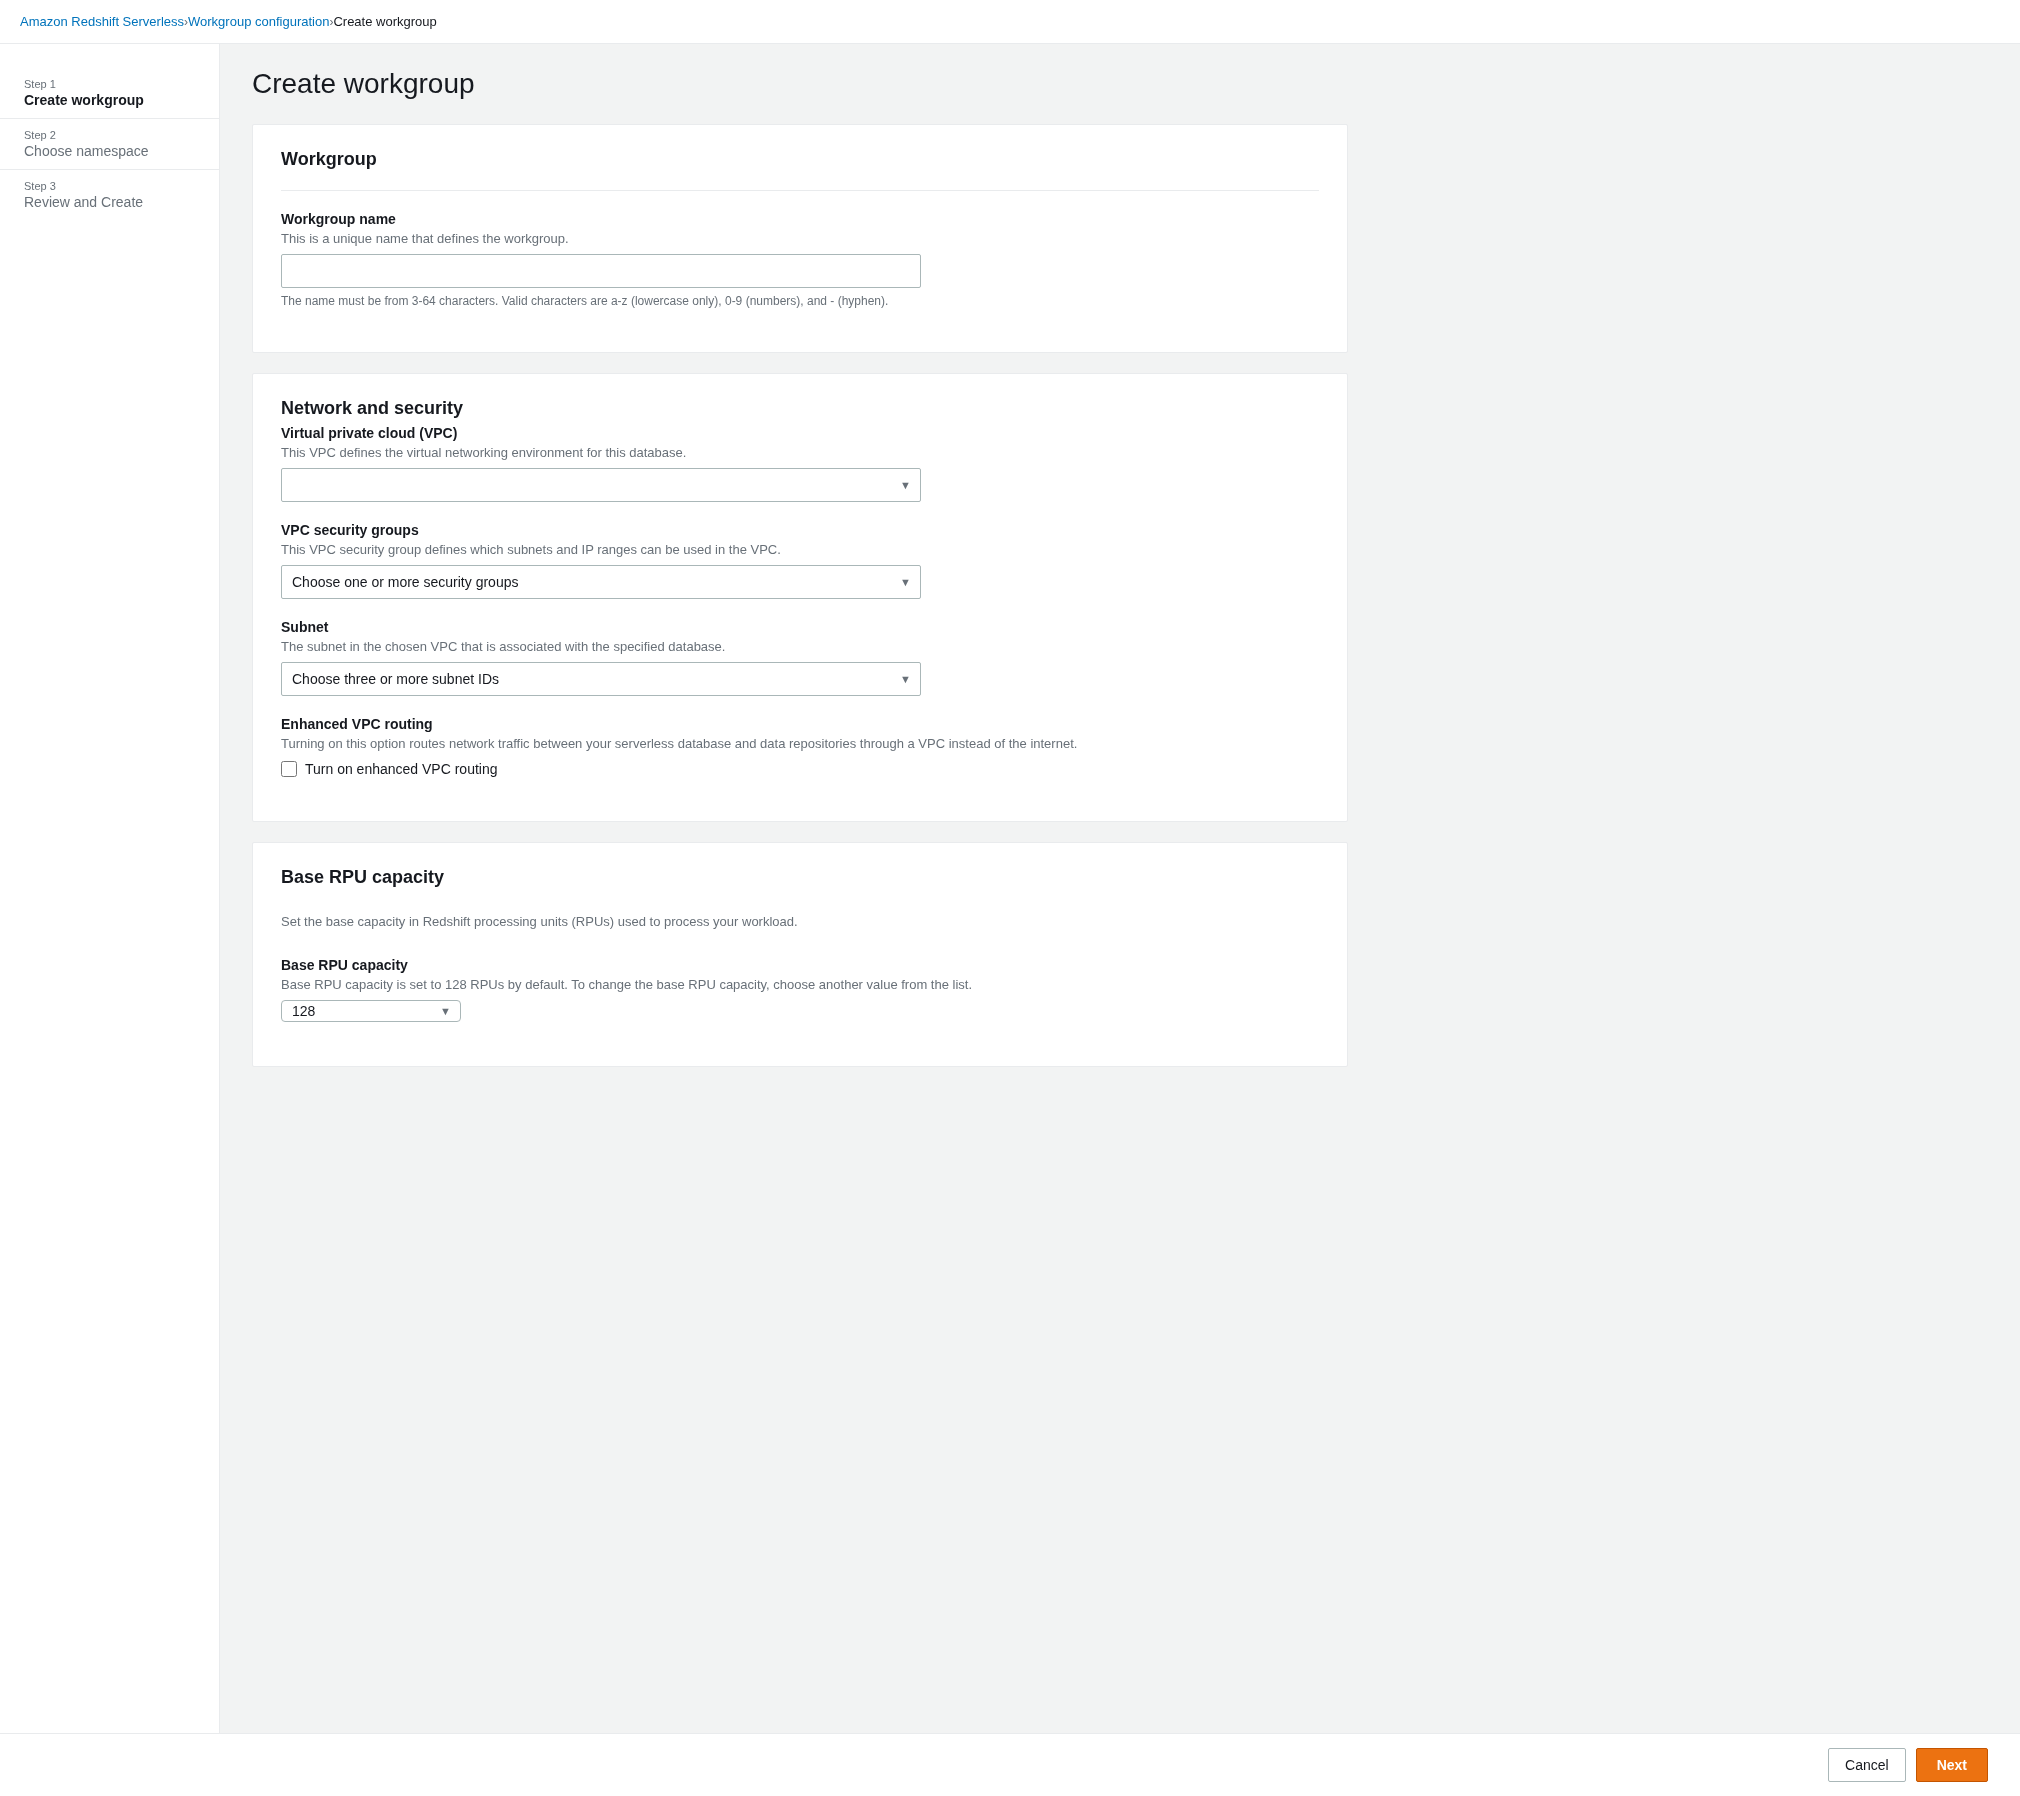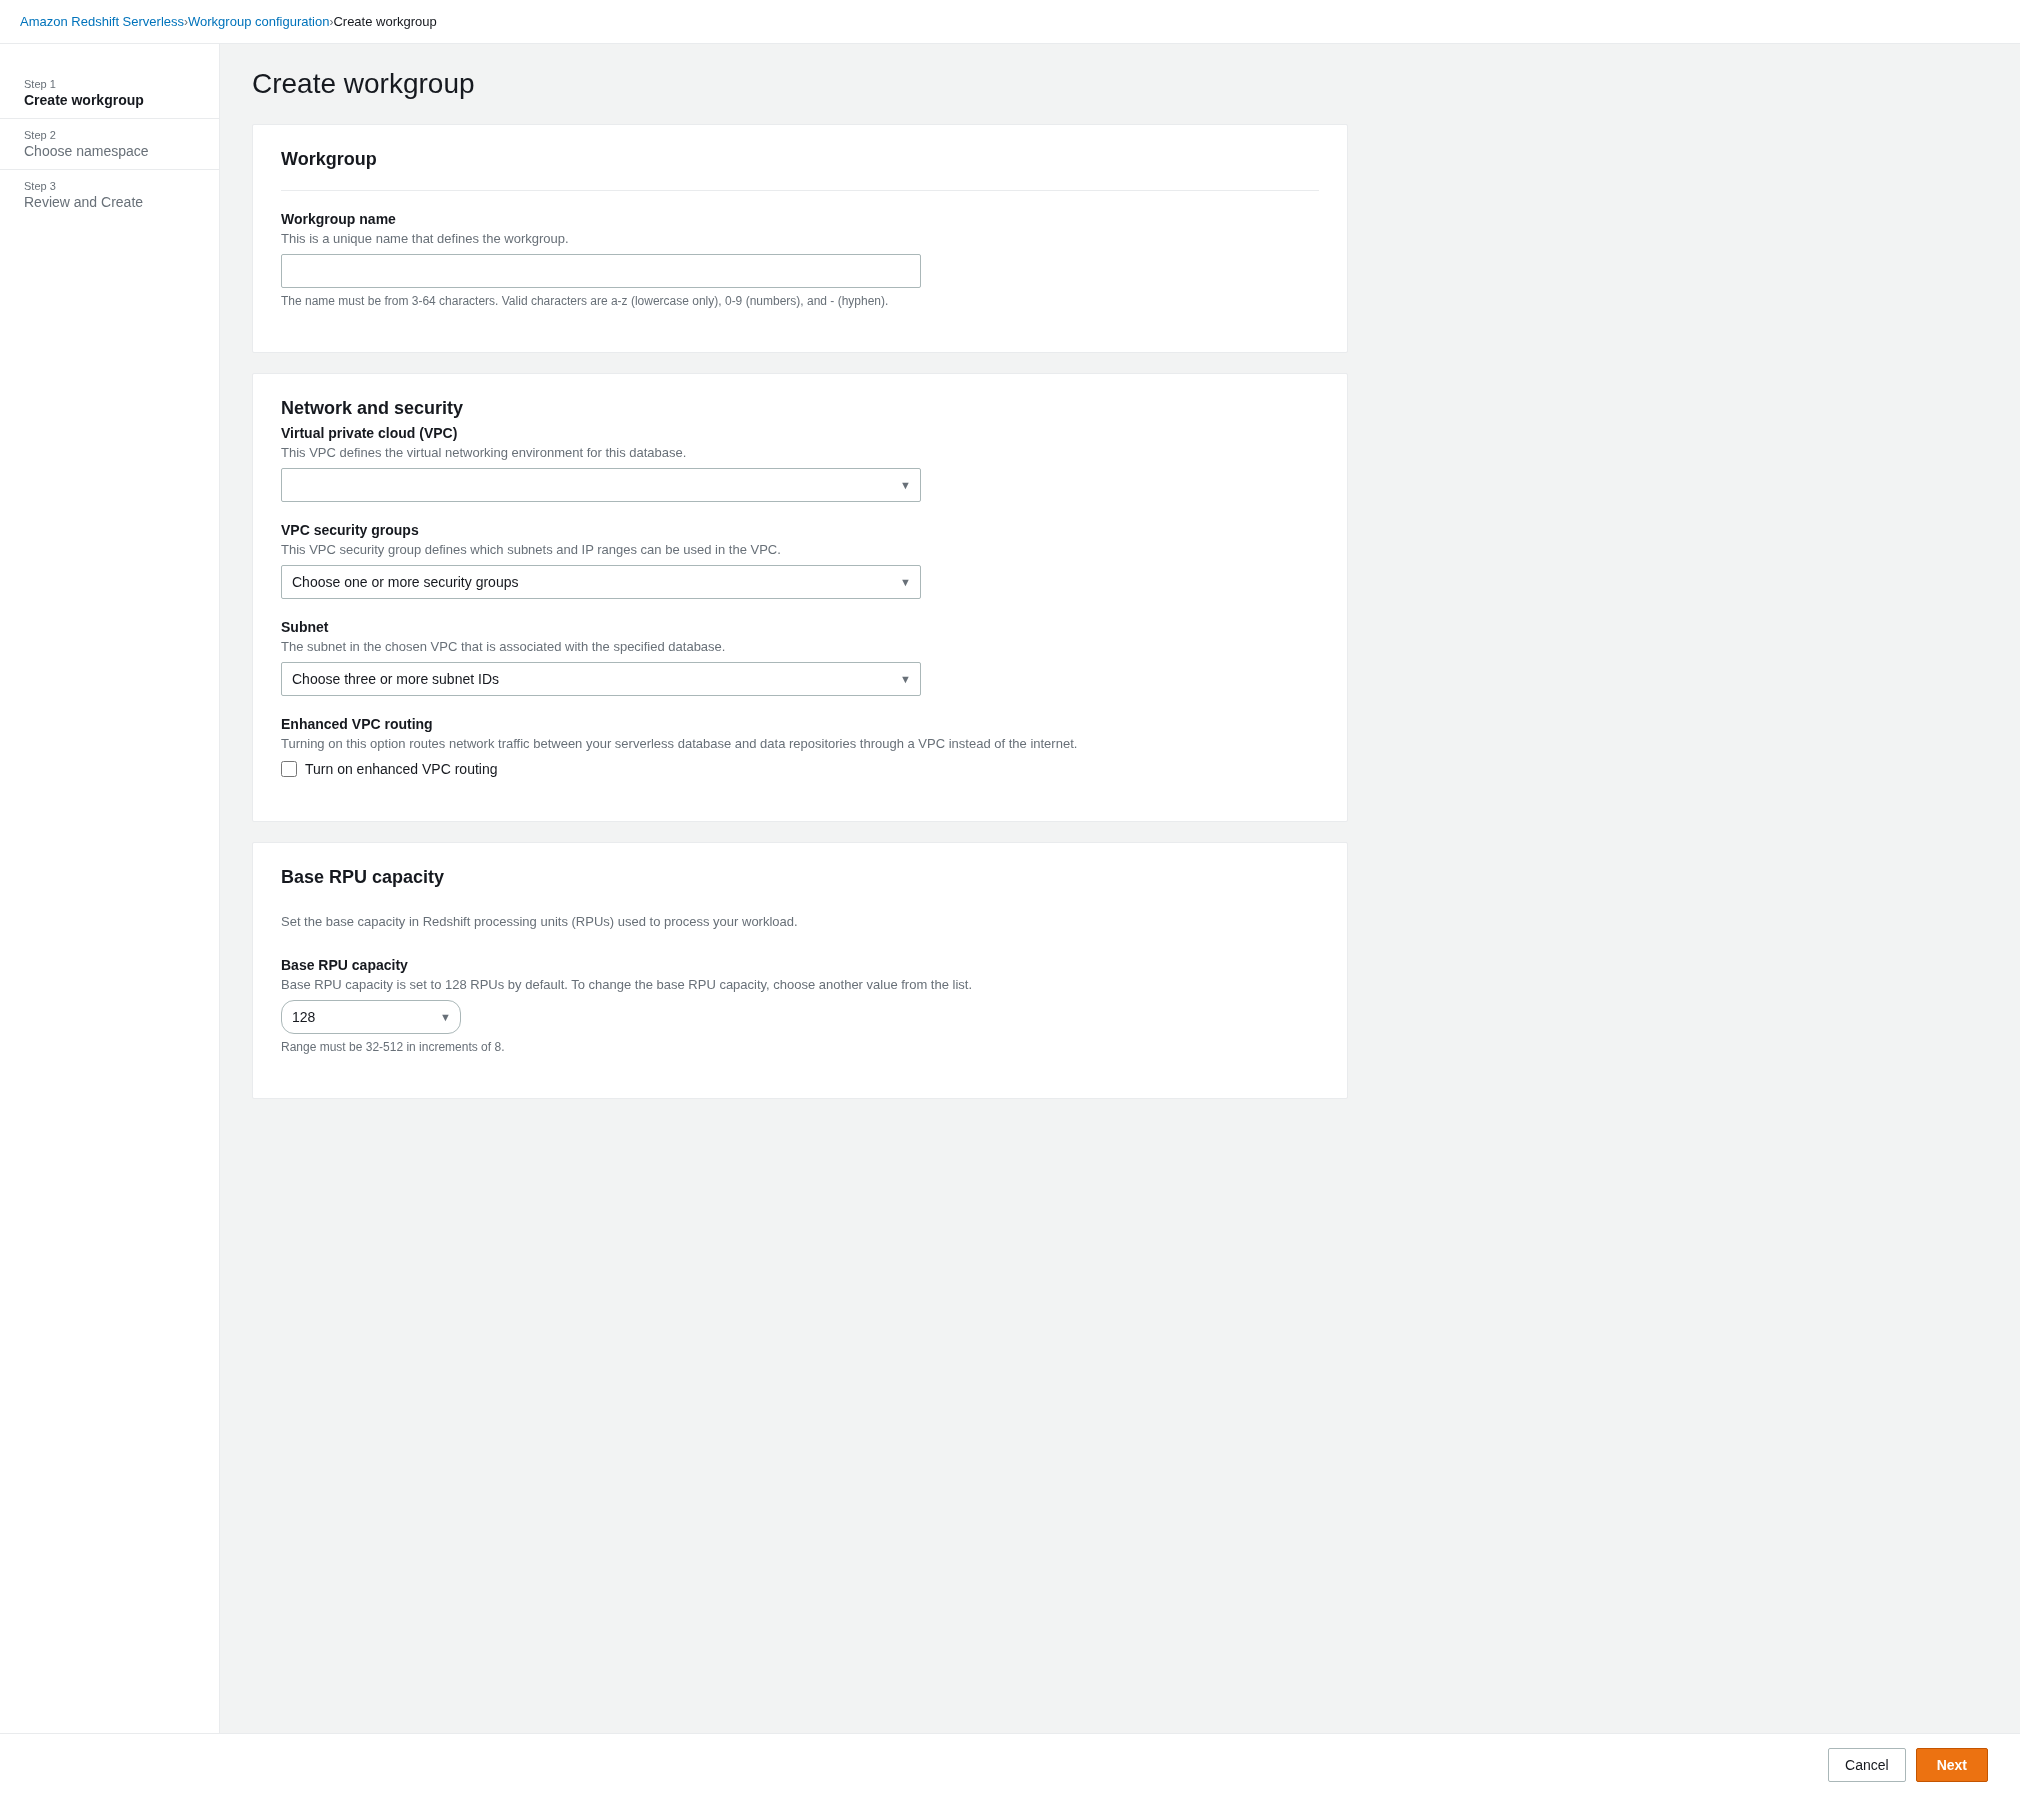--- a/index.html
+++ b/index.html
@@ -205,23 +205,23 @@
       font-size: 14px;
       font-weight: 700;
       cursor: pointer;
     }
     .capacity-select-wrapper {
       position: relative;
       width: 180px;
     }
     .capacity-select {
       width: 100%;
-      height: 34px;
-      border: 1px solid #aab7b8;
-      border-radius: 13px;
+      height: 22px;
+      border: 1px solid #aab7b8;
+      border-radius: 4px;
       padding: 0 32px 0 10px;
       font-size: 14px;
       background: #fff;
       appearance: none;
       -webkit-appearance: none;
       outline: none;
       cursor: pointer;
       color: #16191f;
     }
   </style>
@@ -319,21 +319,20 @@
       <div class="field-desc">Set the base capacity in Redshift processing units (RPUs) used to process your workload.</div>
       <div style="height: 20px;"></div>
       <div class="field-group">
         <div class="field-label">Base RPU capacity</div>
         <div class="field-desc">Base RPU capacity is set to 128 RPUs by default. To change the base RPU capacity, choose another value from the list.</div>
         <div class="capacity-select-wrapper">
           <select class="capacity-select" id="rpu-capacity">
           <option value="32">32</option><option value="40">40</option><option value="48">48</option><option value="56">56</option><option value="64">64</option><option value="72">72</option><option value="80">80</option><option value="88">88</option><option value="96">96</option><option value="104">104</option><option value="112">112</option><option value="120">120</option><option value="128" selected="">128</option><option value="136">136</option><option value="144">144</option><option value="152">152</option><option value="160">160</option><option value="168">168</option><option value="176">176</option><option value="184">184</option><option value="192">192</option><option value="200">200</option><option value="208">208</option><option value="216">216</option><option value="224">224</option><option value="232">232</option><option value="240">240</option><option value="248">248</option><option value="256">256</option><option value="264">264</option><option value="272">272</option><option value="280">280</option><option value="288">288</option><option value="296">296</option><option value="304">304</option><option value="312">312</option><option value="320">320</option><option value="328">328</option><option value="336">336</option><option value="344">344</option><option value="352">352</option><option value="360">360</option><option value="368">368</option><option value="376">376</option><option value="384">384</option><option value="392">392</option><option value="400">400</option><option value="408">408</option><option value="416">416</option><option value="424">424</option><option value="432">432</option><option value="440">440</option><option value="448">448</option><option value="456">456</option><option value="464">464</option><option value="472">472</option><option value="480">480</option><option value="488">488</option><option value="496">496</option><option value="504">504</option><option value="512">512</option></select>
           <span class="select-arrow">▼</span>
         </div>
-        <div class="field-hint">Range must be 32-512 in increments of 8.</div>
       </div>
     </div>
   </div>
 </div>
 
 <div class="footer-bar">
   <button class="btn-cancel">Cancel</button>
   <button class="btn-next">Next</button>
 </div>
 

